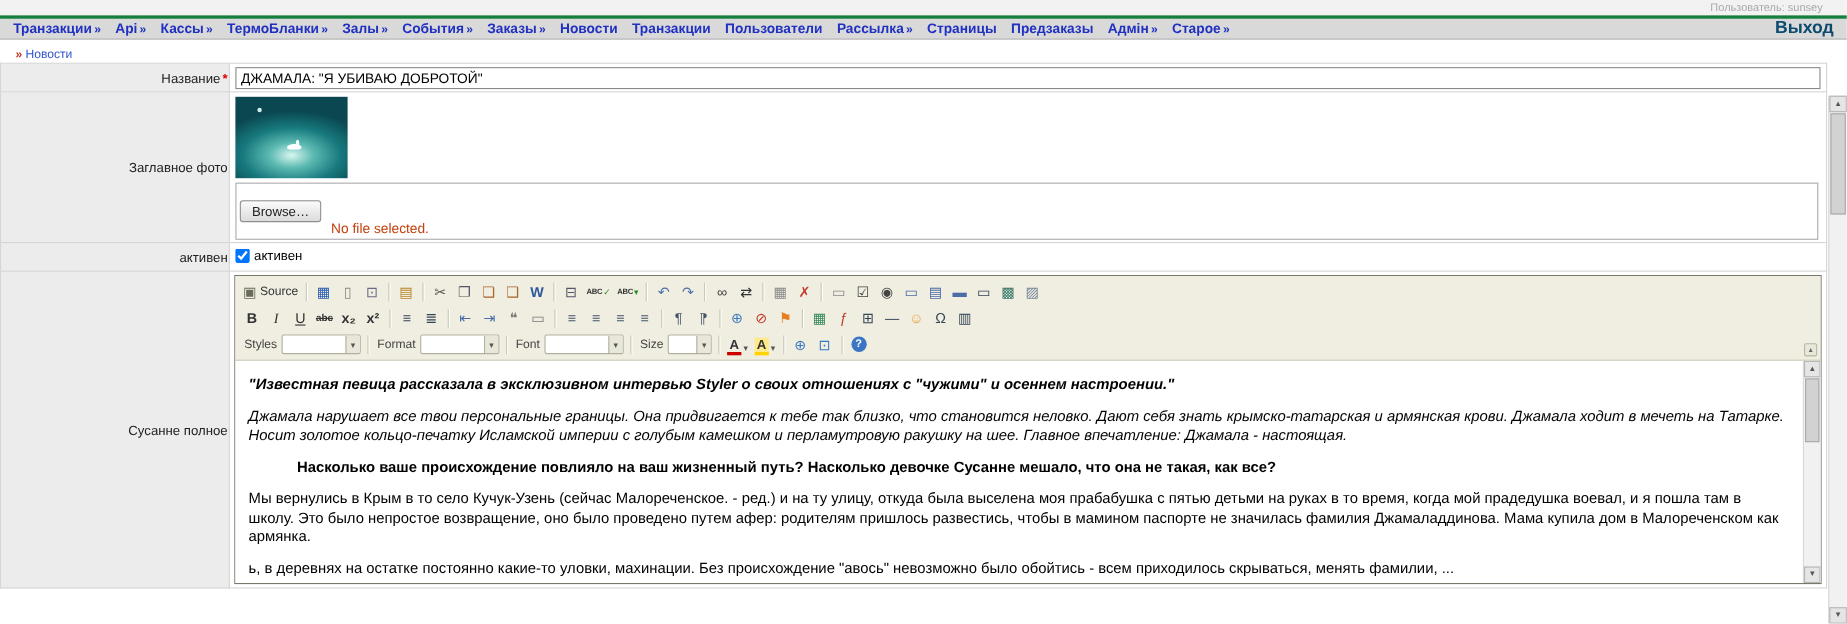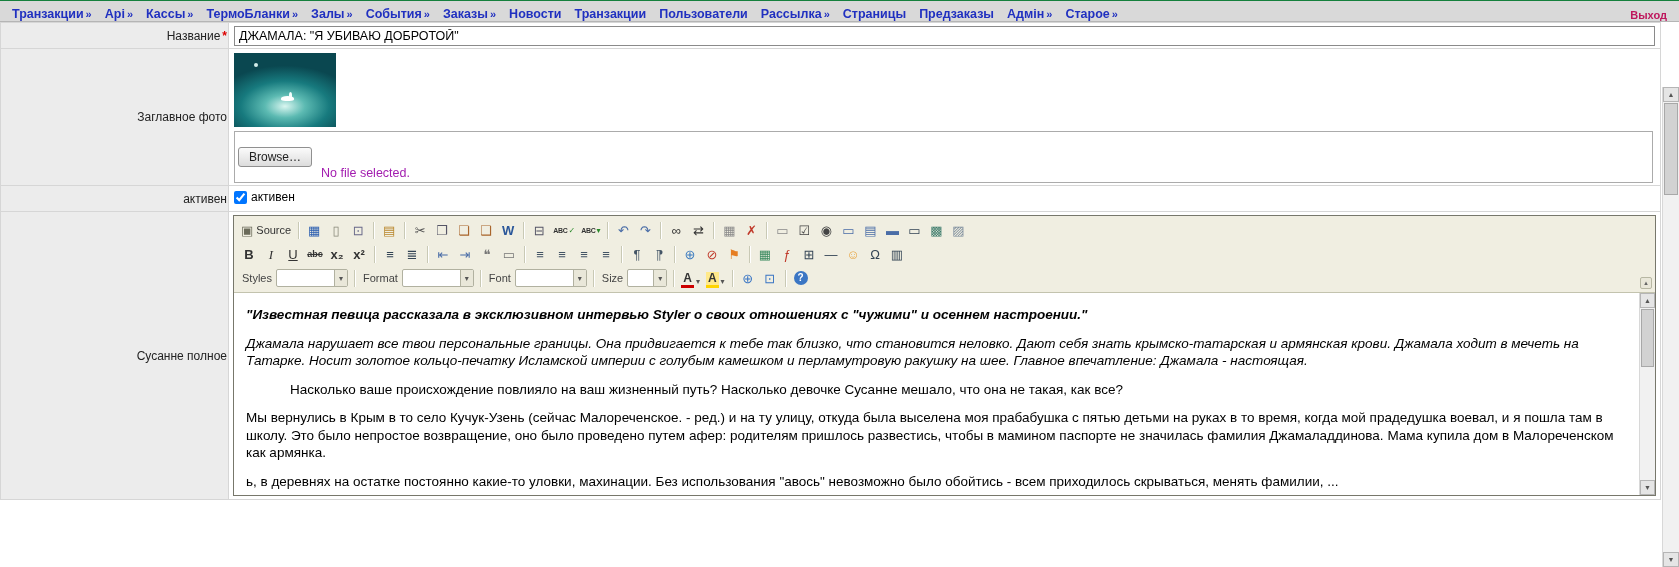--- a/index.html
+++ b/index.html
@@ -4,39 +4,39 @@
 <style>
   * { box-sizing: border-box; }
   html,body { margin:0; padding:0; }
   body { font-family:"Liberation Sans", sans-serif; background:#fff; }
   .viewport { position:relative; width:1679px; height:567px; overflow:hidden; background:#fff; }
 
   
   .userbar { height:14px; background:#f2f2f2; font-size:10px; color:#a9a9a9; text-align:right; padding:2px 22px 0 0; }
 
   
-  .menubar { height:22px; background:#d9d9d9; border-top:1px solid #15803d; border-bottom:1px solid #b5b5b5; display:flex; align-items:flex-end; padding:0 12px; }
+  .menubar { height:22px; background:#d9d9d9; border-top:3px solid #15803d; border-bottom:1px solid #b5b5b5; display:flex; align-items:center; padding:0 12px; }
   .menu-left { display:flex; align-items:center; flex-wrap:nowrap; }
   .menu-item { color:#2030c0; font-weight:bold; font-size:12.5px; text-decoration:none; margin-right:13px; white-space:nowrap; cursor:pointer; }
   .submenu-arrow { margin-left:2px; font-size:11px; }
-  .menu-logout { margin-left:auto; color:#be185d; font-weight:bold; font-size:11px; text-decoration:none; cursor:pointer; }
+  .menu-logout { margin-left:auto; color:#0c4a6e; font-weight:bold; font-size:16px; text-decoration:none; cursor:pointer; }
 
   
   .breadcrumb { padding:8px 0 2px 14px; font-size:11px; height:21px; }
   .bc-arrow { color:#c03a2b; font-weight:bold; margin-right:3px; }
   .bc-link { color:#3355cc; text-decoration:none; cursor:pointer; }
 
   
   .save-row { padding:3px 0 4px 14px; height:30px; }
   .save-btn { min-width:102px; height:23px; background:linear-gradient(180deg,#9db0ca,#7b90b0); color:#fff; font-weight:bold; font-size:12px; border:1px solid #68799a; border-radius:4px; cursor:pointer; font-family:"Liberation Sans",sans-serif; }
 
   
   table.form { border-collapse:collapse; width:1661px; table-layout:fixed; font-size:12px; }
   td { border:1px solid #d6d6d6; vertical-align:middle; }
-  td.flabel { width:228px; background:#ececec; text-align:right; color:#222; }
+  td.flabel { width:208px; background:#ececec; text-align:right; color:#222; }
   td.fvalue { background:#fff; padding:2px 5px; }
   tr.r-title { height:26px; }
   tr.r-date { height:27px; }
   tr.r-photo { height:120px; }
   tr.r-active { height:26px; }
   tr.r-desc { height:288px; }
   td.fvalue.v-desc { vertical-align:top; padding:3px 4px; }
   .req { color:#d00; font-weight:bold; margin-left:2px; }
 
   .text-input { width:100%; height:20px; border:1px solid #8a8a8a; font-size:12.5px; padding:1px 4px; font-family:"Liberation Sans",sans-serif; background:#fff; }
@@ -48,21 +48,21 @@
                linear-gradient(180deg,#d8463a 0 4px,#fdfdfd 4px); }
 
   
   .photo-thumb { width:102px; height:74px; margin:2px 0 4px 0; position:relative;
                  background:radial-gradient(ellipse 70% 55% at 50% 72%, #d9f6f0 0%, #5cbab2 28%, #177a7e 62%, #0a4750 100%); }
   .photo-thumb .bird { position:absolute; left:46%; top:58%; width:13px; height:5px; background:#fff; border-radius:60% 60% 40% 40%; }
   .photo-thumb .bird::before { content:""; position:absolute; left:8px; top:-4px; width:3px; height:5px; background:#f4fffd; border-radius:50% 50% 0 0; }
   .photo-thumb .moon { position:absolute; left:20%; top:14%; width:4px; height:4px; background:#e8fffb; border-radius:50%; opacity:.9; }
   .file-row { display:flex; align-items:center; gap:9px; border:1px solid #ababab; padding:2px 3px; width:calc(100% - 2px); background:#fff; }
   .browse-btn { font-size:12px; padding:2px 10px; background:linear-gradient(180deg,#fbfbfb,#dcdcdc); border:1px solid #909090; border-radius:3px; cursor:pointer; font-family:"Liberation Sans",sans-serif; color:#222; }
-  .file-status { font-size:12.5px; color:#a21caf;margin-top:32px; }
+  .file-status { font-size:12.5px; color:#c2410c;margin-top:32px; }
 
   
   .chk { display:inline-flex; align-items:center; gap:4px; font-size:12px; cursor:pointer; }
   .chk input { width:13px; height:13px; margin:0; }
 
   
   .editor { border:1px solid #77776b; width:100%; background:#fff; }
   .editor-toolbar { position:relative; background:#f0eee1; border-bottom:1px solid #c3c3ae; padding:2px 4px 2px 4px; }
   .tb-row { height:24px; display:flex; align-items:center; }
   .tb-sep { width:1px; height:17px; background:#c9c9b5; box-shadow:1px 0 0 #ffffff; margin:0 4px; flex:none; }
@@ -85,36 +85,39 @@
   .tb-color { align-items:flex-end; }
   .color-letter { font-size:12px; font-weight:bold; line-height:1.1; border-bottom:3px solid #cc0000; padding:0 2px; color:#333; }
   .color-arrow { font-size:8px; color:#555; margin:0 0 2px 2px; }
   .toolbar-collapse { position:absolute; right:3px; bottom:3px; width:12px; height:12px; background:#e9e7d9; border:1px solid #b7b7a3; border-radius:2px; font-size:7px; color:#666; display:flex; align-items:center; justify-content:center; cursor:pointer; }
 
   .editor-content-wrap { position:relative; height:202px; background:#fff; overflow:hidden; }
   .editor-content { position:absolute; top:0; left:0; right:16px; bottom:0; padding:2px 12px 0 12px; overflow:hidden; font-size:13.5px; color:#000; }
   .ed-p { margin:11px 0; line-height:1.3; }
   .ed-p.bold-italic { font-weight:bold; font-style:italic; }
   .ed-p.italic { font-style:italic; }
-  .ed-p.bold { font-weight:normal;padding-left:44px; }
+  .ed-p.bold { font-weight:bold;padding-left:44px; }
 
   
   .sb { display:flex; flex-direction:column; background:#f1f1f1; border-left:1px solid #d8d8d8; }
   .sb-btn { height:15px; background:#e5e5e5; border:1px solid #b5b5b5; font-size:7px; color:#555; display:flex; align-items:center; justify-content:center; flex:none; cursor:pointer; }
   .sb-thumb { height:58px; background:#d2d2d2; border:1px solid #a8a8a8; margin:1px; flex:none; cursor:pointer; }
   .sb-bottom { margin-top:auto; }
   .ed-scrollbar { position:absolute; top:0; right:0; bottom:0; width:16px; }
   .page-scrollbar { position:absolute; top:87px; right:0; bottom:0; width:17px; z-index:6; }
   .page-scrollbar .sb-thumb { height:92px; }
 </style>
 </head>
 <body>
 
 <div class="viewport">
 
+  <div class="userbar">
+    <span>Пользователь: sunsey</span>
+  </div>
 
   <div class="menubar">
     <nav class="menu-left">
         <a class="menu-item" href="#">Транзакции<span class="submenu-arrow">»</span></a>
         <a class="menu-item" href="#">Api<span class="submenu-arrow">»</span></a>
         <a class="menu-item" href="#">Кассы<span class="submenu-arrow">»</span></a>
         <a class="menu-item" href="#">ТермоБланки<span class="submenu-arrow">»</span></a>
         <a class="menu-item" href="#">Залы<span class="submenu-arrow">»</span></a>
         <a class="menu-item" href="#">События<span class="submenu-arrow">»</span></a>
         <a class="menu-item" href="#">Заказы<span class="submenu-arrow">»</span></a>
@@ -123,20 +126,23 @@
         <a class="menu-item" href="#">Пользователи</a>
         <a class="menu-item" href="#">Рассылка<span class="submenu-arrow">»</span></a>
         <a class="menu-item" href="#">Страницы</a>
         <a class="menu-item" href="#">Предзаказы</a>
         <a class="menu-item" href="#">Адмін<span class="submenu-arrow">»</span></a>
         <a class="menu-item" href="#">Старое<span class="submenu-arrow">»</span></a>
       </nav>
     <a class="menu-logout" href="#">Выход</a>
   </div>
 
+  <div class="breadcrumb">
+    <span class="bc-arrow">»</span><a class="bc-link" href="#">Новости</a>
+  </div>
 
 
   <table class="form">
     <tbody>
         <tr class="r-title">
       <td class="flabel">
         <span>Название</span><span class="req">*</span>
       </td>
       <td class="fvalue">
         <input class="text-input" type="text" value="ДЖАМАЛА: &quot;Я УБИВАЮ ДОБРОТОЙ&quot;" style="">
@@ -414,21 +420,21 @@
                     <span class="glyph c-round" style="color: rgb(255, 255, 255);">?</span>
                   </span>
                 </div>
               </div>
           <div class="editor-content-wrap">
             <div class="editor-content">
                   <p class="ed-p bold-italic">"Известная певица рассказала в эксклюзивном интервью Styler о своих отношениях с "чужими" и осеннем настроении."</p>
                   <p class="ed-p italic">Джамала нарушает все твои персональные границы. Она придвигается к тебе так близко, что становится неловко. Дают себя знать крымско-татарская и армянская крови. Джамала ходит в мечеть на Татарке. Носит золотое кольцо-печатку Исламской империи с голубым камешком и перламутровую ракушку на шее. Главное впечатление: Джамала - настоящая.</p>
                   <p class="ed-p bold">Насколько ваше происхождение повлияло на ваш жизненный путь? Насколько девочке Сусанне мешало, что она не такая, как все?</p>
                   <p class="ed-p normal"> Мы вернулись в Крым в то село Кучук-Узень (сейчас Малореченское. - ред.) и на ту улицу, откуда была выселена моя прабабушка с пятью детьми на руках в то время, когда мой прадедушка воевал, и я пошла там в школу. Это было непростое возвращение, оно было проведено путем афер: родителям пришлось развестись, чтобы в мамином паспорте не значилась фамилия Джамаладдинова. Мама купила дом в Малореченском как армянка.</p>
-                  <p class="ed-p normal">ь, в деревнях на остатке постоянно какие-то уловки, махинации. Без использования "авось" невозможно было обойтись - всем приходилось скрываться, менять фамилии, ...</p>
+                  <p class="ed-p normal">ь, в деревнях на остатке постоянно какие-то уловки, махинации. Без происхождение "авось" невозможно было обойтись - всем приходилось скрываться, менять фамилии, ...</p>
                 </div>
             <div class="ed-scrollbar sb">
               <span class="sb-btn">▲</span>
               <span class="sb-thumb"></span>
               <span class="sb-btn sb-bottom">▼</span>
             </div>
           </div>
         </div>
       </td>
     </tr>

